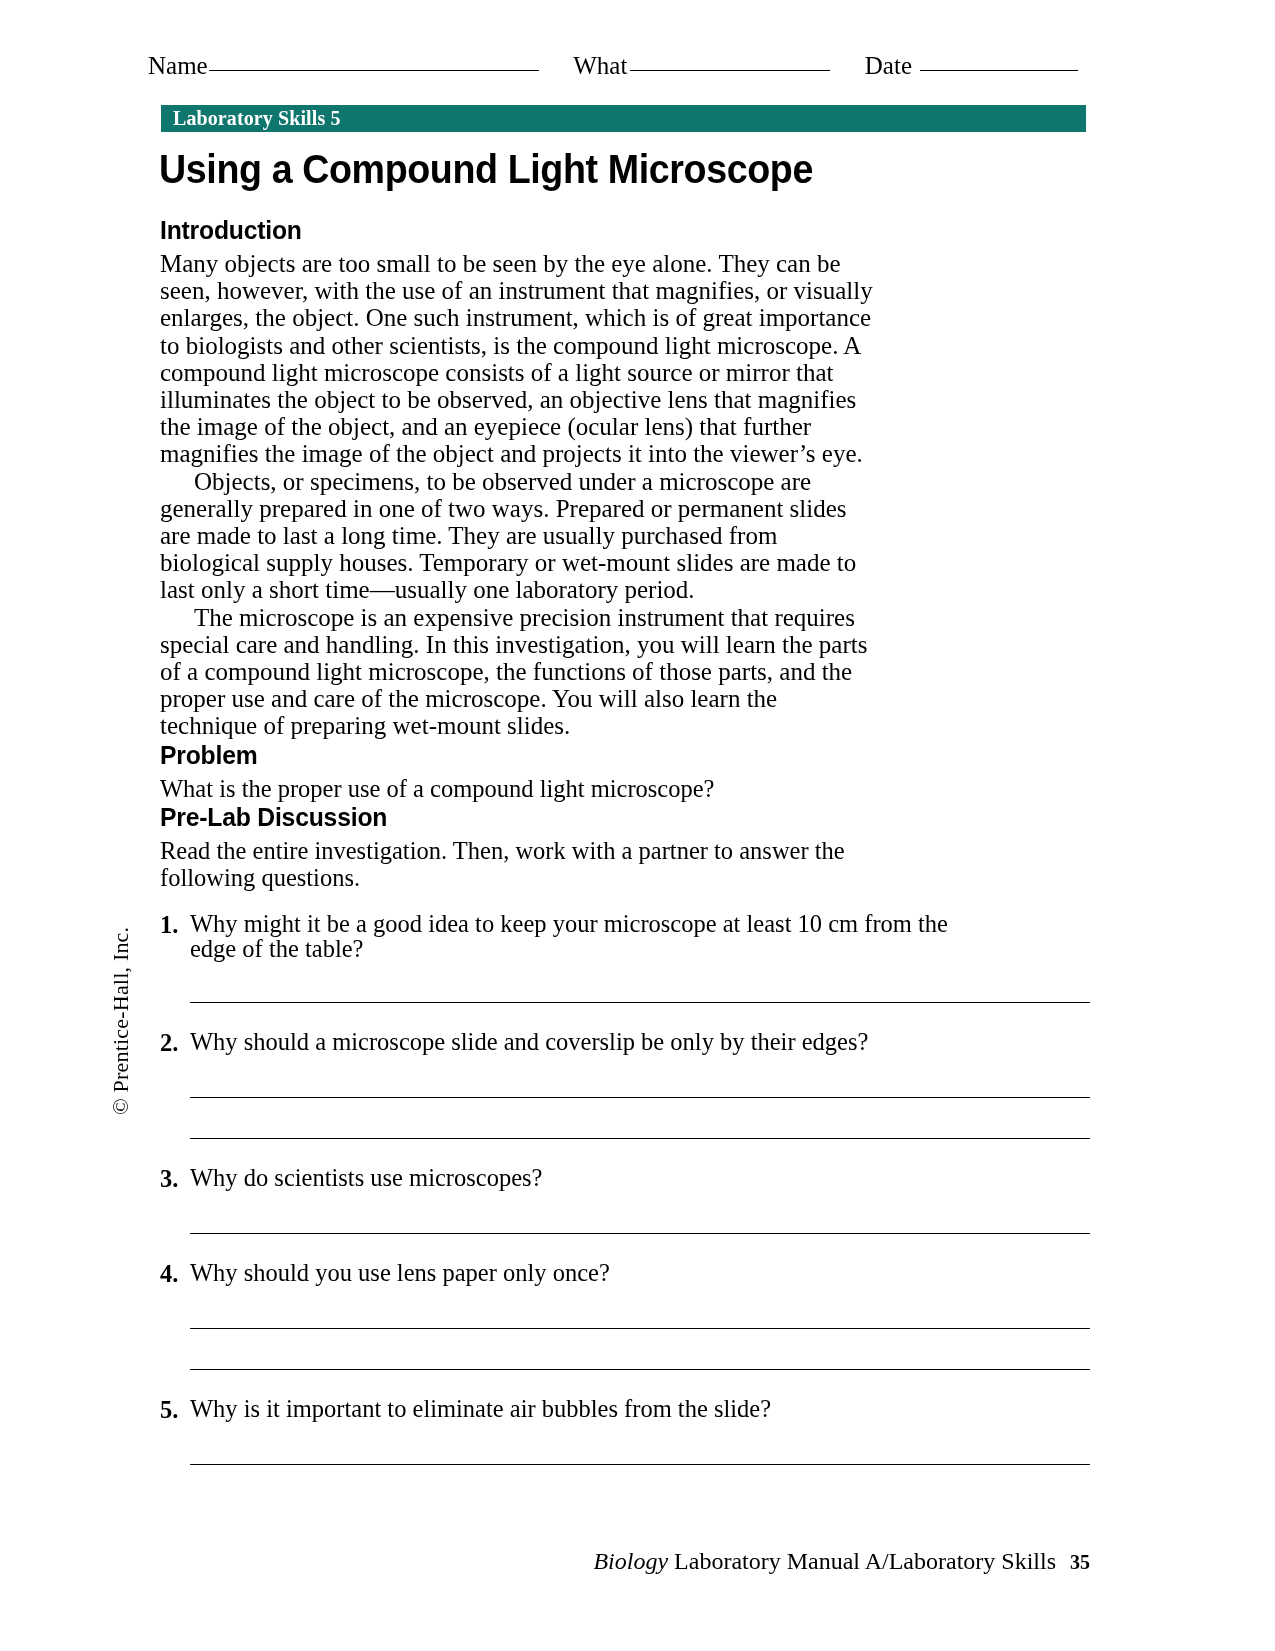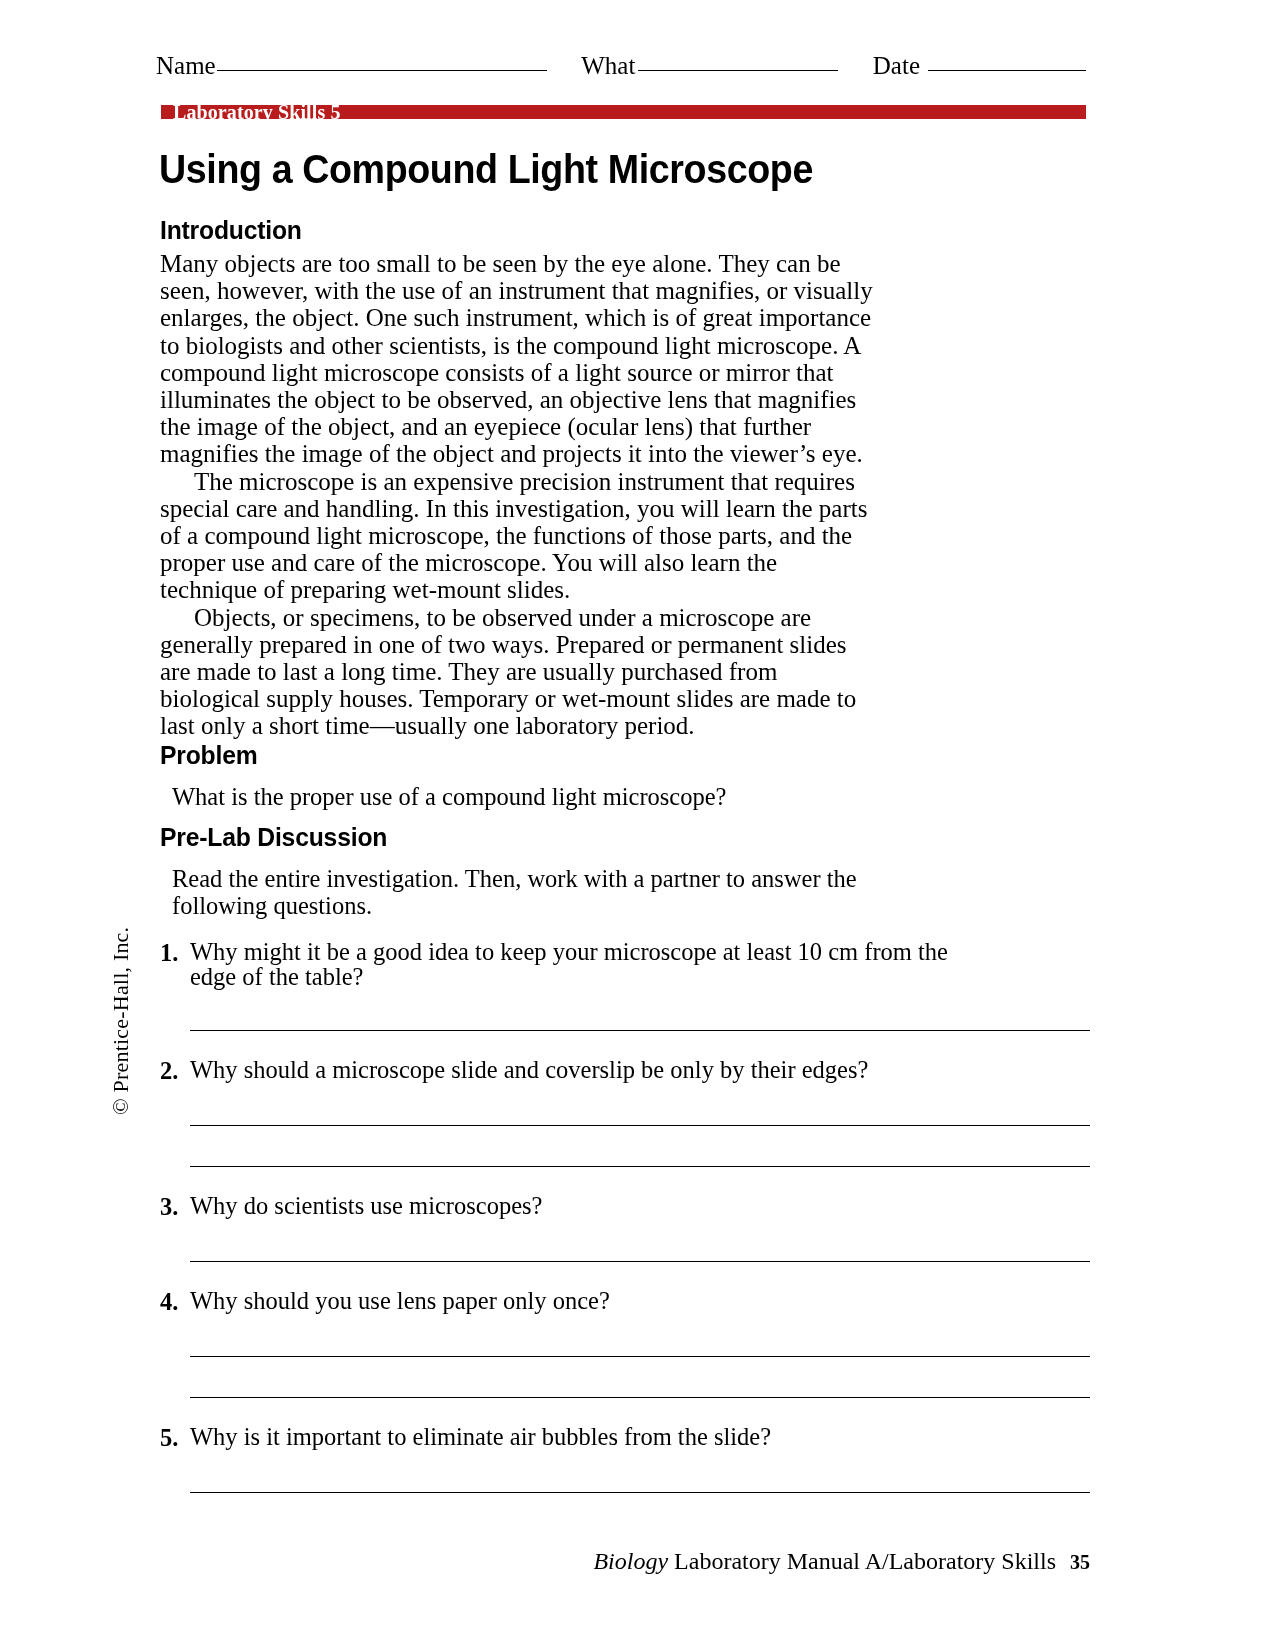--- a/index.html
+++ b/index.html
@@ -19,21 +19,21 @@
   .page {
     position: absolute;
     left: 0; top: 0;
     width: 1275px;
     height: 1651px;
   }
 
   
   .id-row {
     position: absolute;
-    left: 156px;
+    left: 148px;
     top: 52px;
     width: 930px;
     display: flex;
     align-items: baseline;
     font-size: 25px;
     font-family: "Liberation Serif", serif;
     white-space: nowrap;
     gap: 16px;
   }
   .id-field { display: flex; align-items: baseline; }
@@ -50,22 +50,22 @@
   .rule-date  { width: 158px; margin-left: 8px; }
   .gap-class { width: 34px; }
   .gap-date  { width: 32px; }
 
   
   .banner {
     position: absolute;
     left: 161px;
     top: 105px;
     width: 925px;
-    height: 14px;
-    background: #b91c1c;
+    height: 27px;
+    background: #0f766e;
     color: #ffffff;
     display: flex;
     align-items: center;
   }
   .banner-text {
     font-family: "Liberation Serif", serif;
     font-weight: bold;
     font-size: 20px;
     letter-spacing: 0.1px;
     padding-left: 12px;
@@ -112,21 +112,21 @@
     margin: 0;
     width: 715px;
     text-align: left;
   }
   p.body.indent { text-indent: 34px; }
 
   p.problem-text, p.prelab-text {
     font-family: "Liberation Serif", serif;
     font-size: 24.5px;
     line-height: 27.2px;
-    margin: 12px;
+    margin: 0;
     width: 715px;
   }
 
   
   .questions { margin-top: 20px; }
   .question { display: flex; align-items: flex-start; }
   .q-num {
     font-family: "Liberation Serif", serif;
     font-weight: bold;
     font-size: 24.5px;
@@ -214,22 +214,22 @@
   <div class="banner">
     <span class="banner-text">Laboratory Skills 5</span>
   </div>
 
   <div class="doc-title">Using a Compound Light Microscope</div>
 
   <div class="content">
 
     <h2 class="section-head">Introduction</h2>
     <p class="body">Many objects are too small to be seen by the eye alone. They can be seen, however, with the use of an instrument that magnifies, or visually enlarges, the object. One such instrument, which is of great importance to biologists and other scientists, is the compound light microscope. A compound light microscope consists of a light source or mirror that illuminates the object to be observed, an objective lens that magnifies the image of the object, and an eyepiece (ocular lens) that further magnifies the image of the object and projects it into the viewer’s eye.</p>
+    <p class="body indent">Objects, or specimens, to be observed under a microscope are generally prepared in one of two ways. Prepared or permanent slides are made to last a long time. They are usually purchased from biological supply houses. Temporary or wet-mount slides are made to last only a short time—usually one laboratory period.</p>
     <p class="body indent">The microscope is an expensive precision instrument that requires special care and handling. In this investigation, you will learn the parts of a compound light microscope, the functions of those parts, and the proper use and care of the microscope. You will also learn the technique of preparing wet-mount slides.</p>
-    <p class="body indent">Objects, or specimens, to be observed under a microscope are generally prepared in one of two ways. Prepared or permanent slides are made to last a long time. They are usually purchased from biological supply houses. Temporary or wet-mount slides are made to last only a short time—usually one laboratory period.</p>
 
     <h2 class="section-head sec-problem">Problem</h2>
     <p class="problem-text">What is the proper use of a compound light microscope?</p>
 
     <h2 class="section-head sec-prelab">Pre-Lab Discussion</h2>
     <p class="prelab-text">Read the entire investigation. Then, work with a partner to answer the following questions.</p>
 
     <div class="questions">
 
       <div class="q-block q1">

